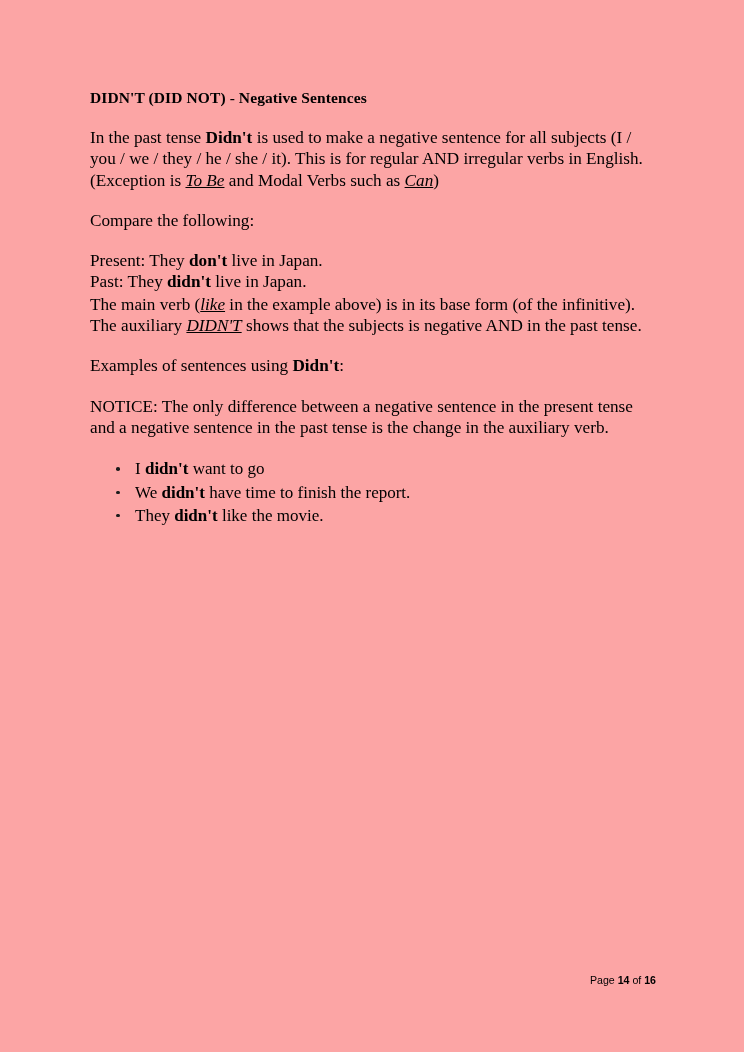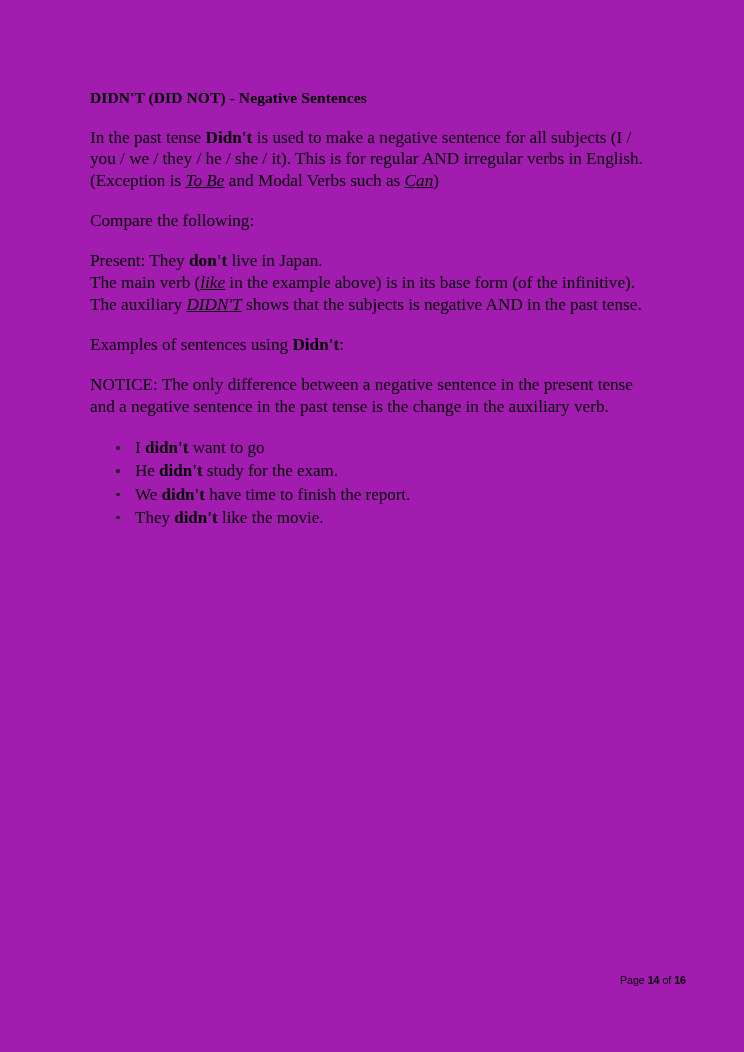--- a/index.html
+++ b/index.html
@@ -11,21 +11,21 @@
   body {
     font-family: "Liberation Serif", "DejaVu Serif", serif;
     color: #000000;
     -webkit-font-smoothing: antialiased;
   }
   .page {
     position: relative;
     width: 744px;
     height: 1052px;
     margin: 0 auto;
-    background: #a21caf;
+    background: #fca5a5;
     overflow: hidden;
     box-sizing: border-box;
   }
   .content {
     position: absolute;
     left: 90px;
     top: 88px;
     width: 566px;
   }
   h1.doc-heading {
@@ -77,21 +77,21 @@
     height: 3.6px;
     background: #1a1a1a;
     border-radius: 50%;
   }
   .footer {
     position: absolute;
     left: 0;
     top: 973px;
     width: 744px;
     text-align: right;
-    padding-right: 58px;
+    padding-right: 88px;
     box-sizing: border-box;
     font-family: "Liberation Sans", "DejaVu Sans", sans-serif;
     font-size: 10.6px;
     line-height: 14px;
     color: #000000;
   }
   .footer b {
     font-weight: bold;
   }
 </style>
@@ -103,31 +103,31 @@
   <div class="content">
 
     <h1 class="doc-heading">DIDN'T (DID NOT) - Negative Sentences</h1>
 
     <p class="para"><span>In the past tense </span><b>Didn't</b><span> is used to make a negative sentence for all subjects (I / you / we / they / he / she / it). This is for regular AND irregular verbs in English. (Exception is </span><i>To Be</i><span> and Modal Verbs such as </span><i>Can</i><span>)</span></p>
 
     <p class="para">Compare the following:</p>
 
     <div class="examples-block">
         <span class="ex-line"><span>Present: They </span><b>don't</b><span> live in Japan.</span></span>
+        <span class="ex-line"><span>Past: They </span><b>didn't</b><span> live in Japan.</span></span>
       </div>
 
     <p class="para"><span>The main verb (</span><i>like</i><span> in the example above) is in its base form (of the infinitive). The auxiliary </span><i>DIDN'T</i><span> shows that the subjects is negative AND in the past tense.</span></p>
 
     <p class="para"><span>Examples of sentences using </span><b>Didn't</b><span>:</span></p>
 
     <p class="para">NOTICE: The only difference between a negative sentence in the present tense and a negative sentence in the past tense is the change in the auxiliary verb.</p>
 
     <ul class="bullets">
       <li><span class="bullet-dot"></span><span>I </span><b>didn't</b><span> want to go</span></li>
-      <li><span class="bullet-dot"></span><span>He </span><b>didn't</b><span> study for the exam.</span></li>
       <li><span class="bullet-dot"></span><span>We </span><b>didn't</b><span> have time to finish the report.</span></li>
       <li><span class="bullet-dot"></span><span>They </span><b>didn't</b><span> like the movie.</span></li>
     </ul>
 
   </div>
 
   <div class="footer"><span>Page </span><b>14</b><span> of </span><b>16</b></div>
 
 </div>
 

